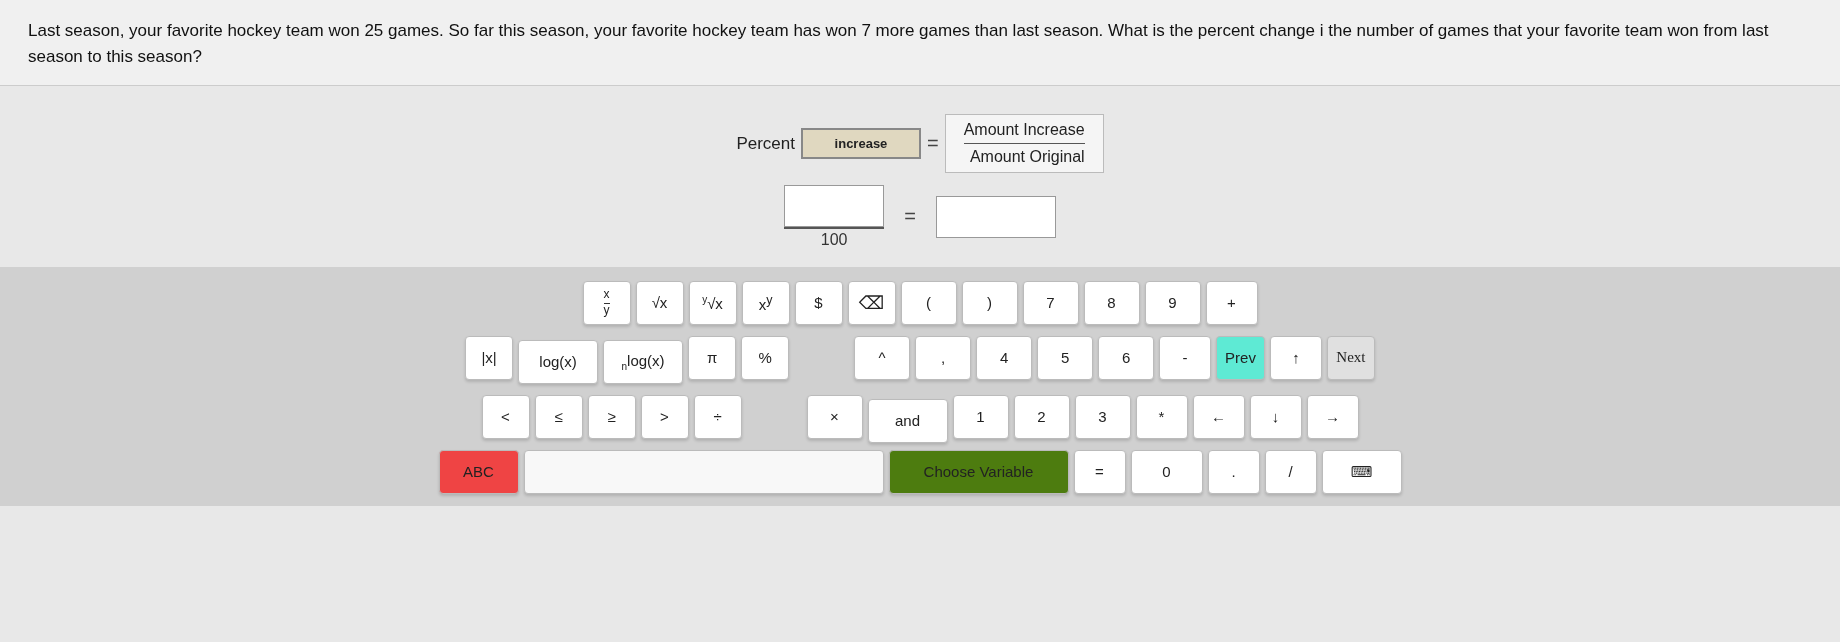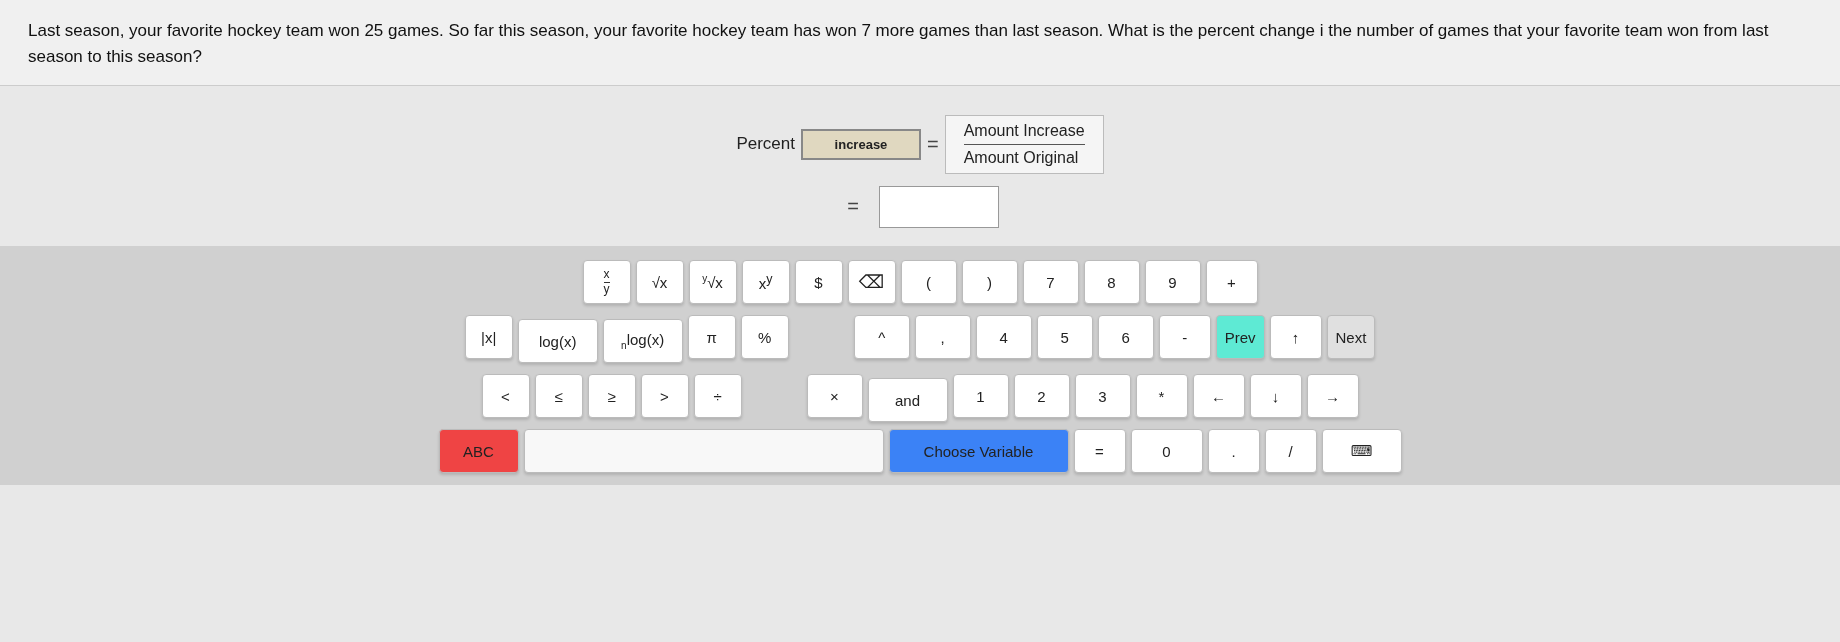--- a/index.html
+++ b/index.html
@@ -53,21 +53,21 @@
 
     .equals-sign {
       font-size: 20px;
       color: #444;
       margin: 0 6px;
     }
 
     .fraction-container {
       display: flex;
       flex-direction: column;
-      align-items: flex-start;
+      align-items: flex-end;
       border: 1px solid #bbb;
       background: #f5f5f5;
       padding: 6px 18px;
     }
 
     .fraction-numerator {
       font-size: 16px;
       color: #222;
       padding-bottom: 4px;
       border-bottom: 1.5px solid #555;
@@ -130,41 +130,42 @@
       background: #fff;
     }
 
     .key-abc {
       min-width: 80px;
       background: #ef4444;
     }
 
     .key-choose-var {
       min-width: 180px;
-      background: #3b82f6;
+      background: #4d7c0f;
     }
 
     .key-text-input {
       min-width: 360px;
       height: 44px;
       background: #f8f8f8;
       border: 1px solid #bbb;
       border-radius: 4px;
     }
 
     .key-numpad {
       background: #fff;
     }
 
     .key-backspace {
       font-size: 18px;
     }
 
     .key-next {
       background: #e0e0e0;
+      font-family: Liberation Serif, serif;
     }
 
     .key-prev {
       background: #5eead4;
     }
 
     .fraction-key {
       display: flex;
       flex-direction: column;
       align-items: center;
@@ -241,20 +242,27 @@
         <span>increase</span>
       </div>
       <span class="equals-sign">=</span>
       <div class="fraction-container">
         <div class="fraction-numerator">Amount Increase</div>
         <div class="fraction-denominator">Amount Original</div>
       </div>
     </div>
 
     <div class="row2-wrap">
+      <div class="row2-fraction">
+        <div class="row2-fraction-top">
+          <span class="cursor"></span>
+        </div>
+        <div class="row2-fraction-line"></div>
+        <div class="row2-fraction-bottom">100</div>
+      </div>
       <span class="equals-sign">=</span>
       <div class="row2-right-box"></div>
     </div>
   </div>
 </div>
 
 <div class="keyboard-area">
 
   <div class="keyboard-row">
     <div class="key">

